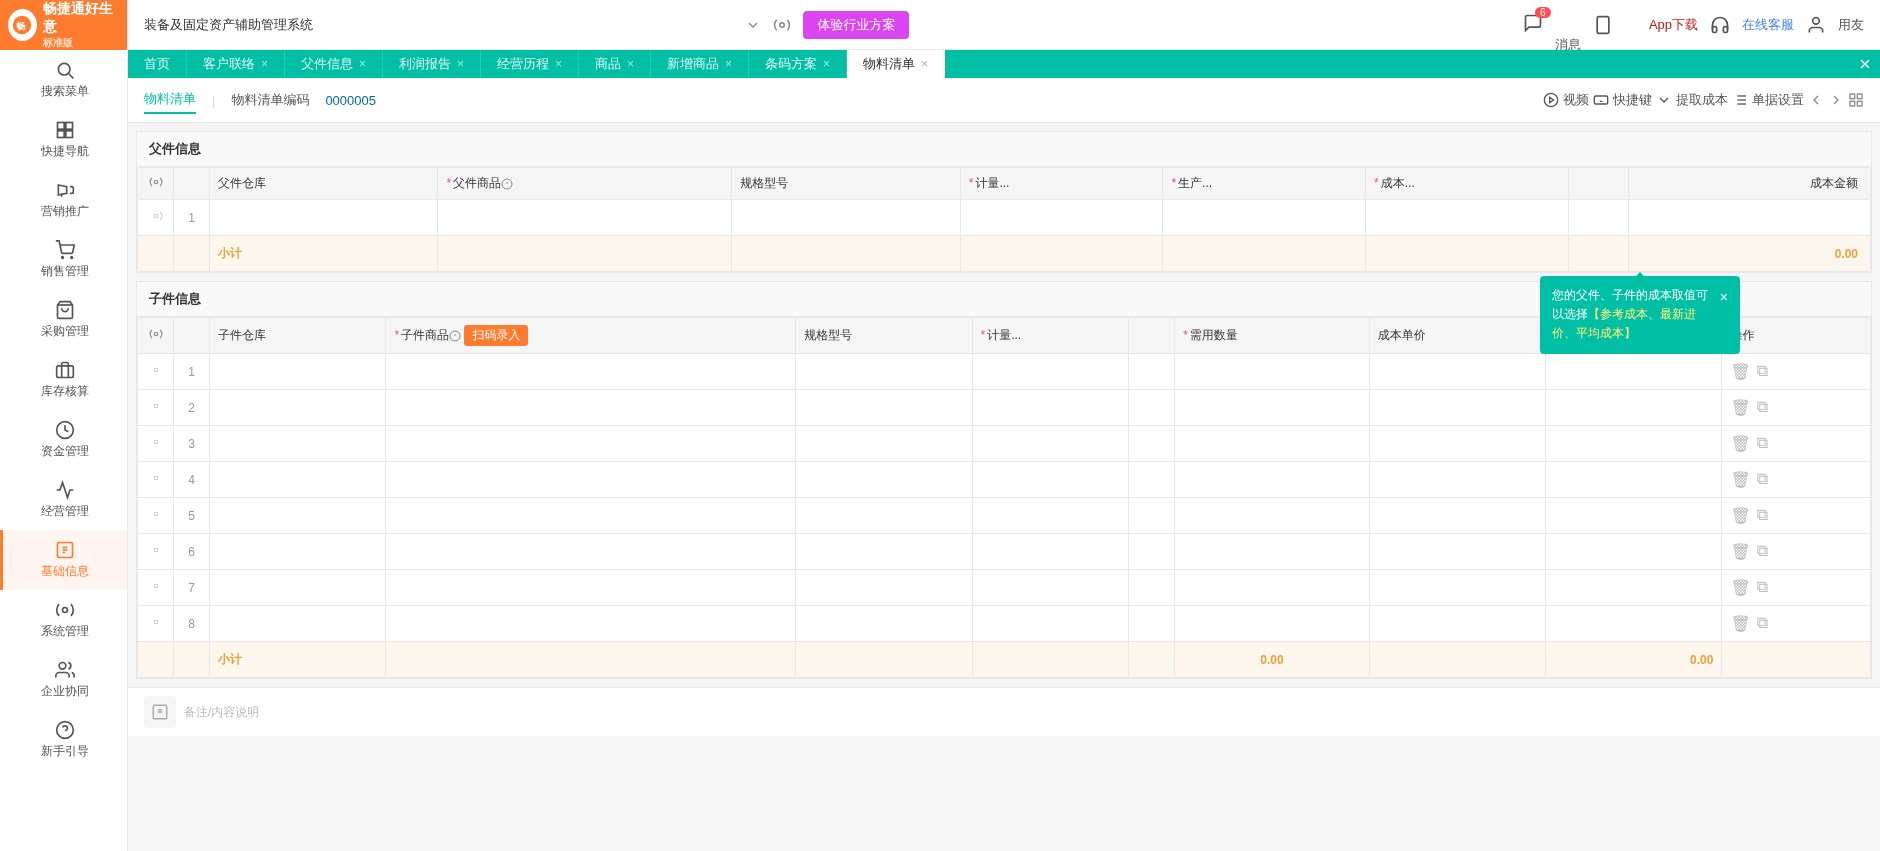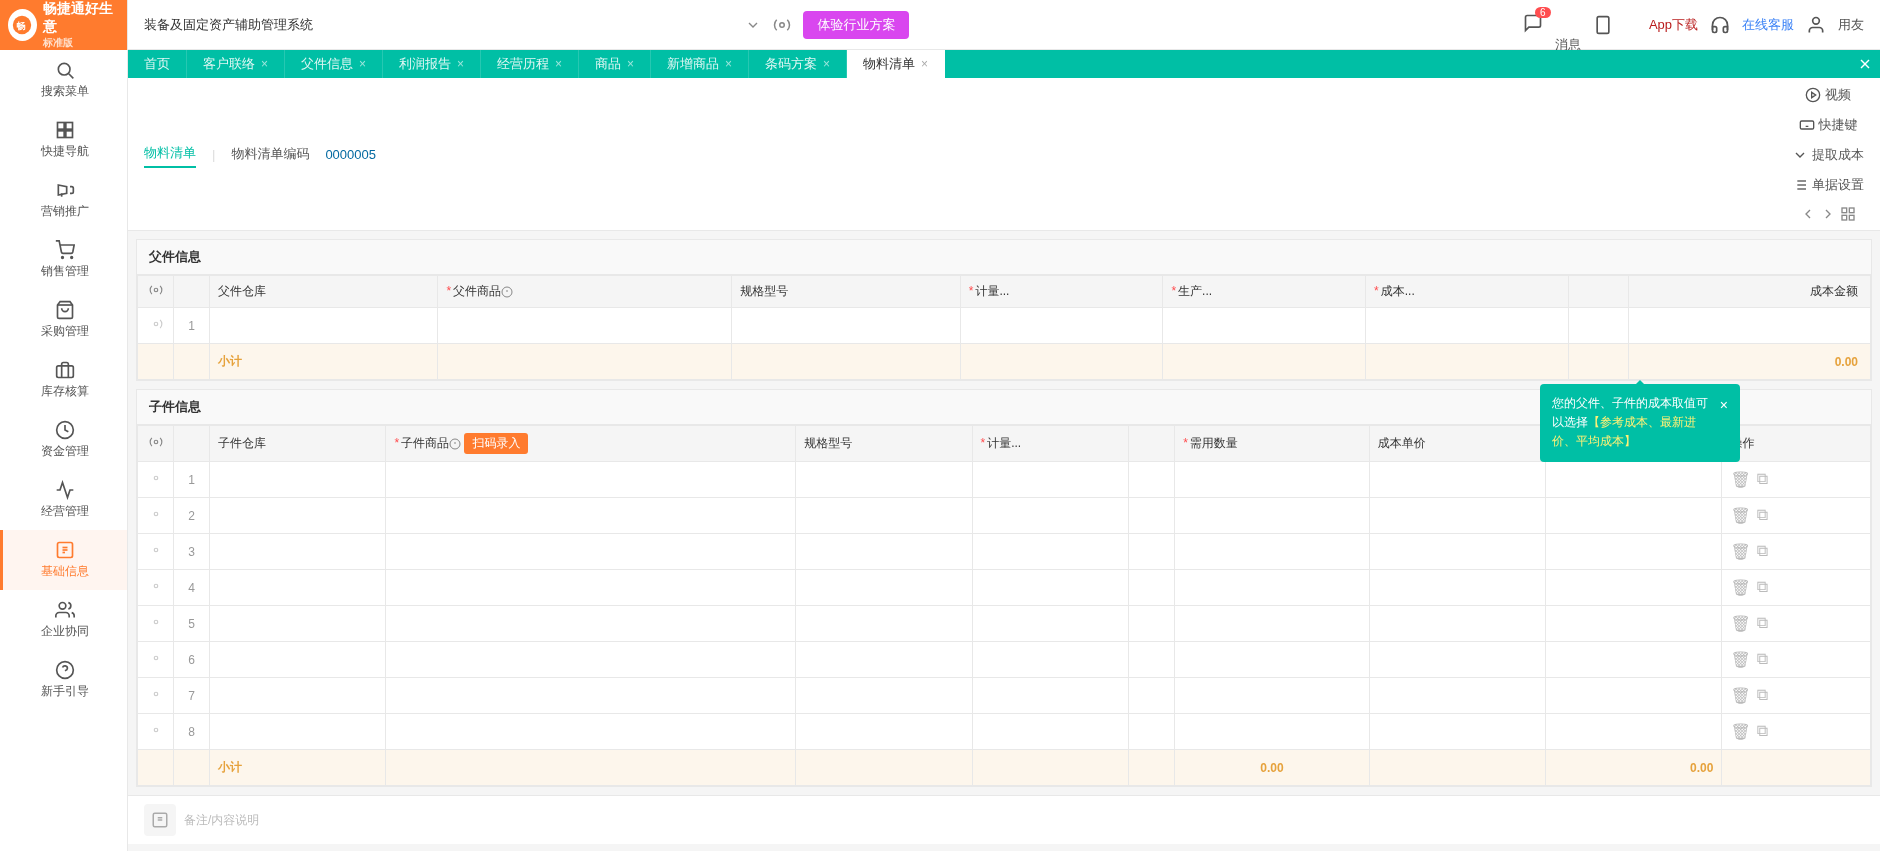--- a/index.html
+++ b/index.html
@@ -37,21 +37,21 @@
     .content { flex: 1; overflow-y: auto; background: #f5f5f5; padding: 0; }
 
     
     .page-header { background: #fff; padding: 8px 16px; display: flex; align-items: center; gap: 16px; border-bottom: 1px solid #e8e8e8; }
     .page-header-tab { color: #555; font-size: 13px; cursor: pointer; padding: 4px 0; }
     .page-header-tab.active { color: #00bfa5; border-bottom: 2px solid #00bfa5; }
     .page-header-divider { color: #ddd; }
     .breadcrumb-num { color: #0369a1; font-size: 13px; }
 
     
-    .toolbar { background: #fff; padding: 6px 16px; display: flex; align-items: center; justify-content: flex-end; gap: 12px; border-bottom: 1px solid #e8e8e8; flex-direction: column; }
+    .toolbar { background: #fff; padding: 6px 16px; display: flex; align-items: center; justify-content: flex-end; gap: 4px; border-bottom: 1px solid #e8e8e8; }
     .toolbar-btn { display: flex; align-items: center; gap: 4px; color: #555; font-size: 13px; cursor: pointer; }
     .toolbar-btn svg { width: 16px; height: 16px; }
 
     
     .section { background: #fff; margin: 8px; border: 1px solid #e8e8e8; }
     .section-title { padding: 8px 12px; font-size: 13px; font-weight: bold; color: #333; background: #f9f9f9; border-bottom: 1px solid #e8e8e8; }
 
     
     .table-wrap { overflow-x: auto; }
     table { width: 100%; border-collapse: collapse; font-size: 12px; }
@@ -157,20 +157,27 @@
       <span>经营管理</span>
     </div>
     <div class="sidebar-item active">
       <svg viewBox="0 0 24 24" fill="none" stroke="currentColor" stroke-width="2">
           <rect x="3" y="3" width="18" height="18" rx="2"></rect>
           <line x1="9" y1="9" x2="15" y2="9"></line>
           <line x1="9" y1="12" x2="15" y2="12"></line>
           <line x1="9" y1="15" x2="12" y2="15"></line>
         </svg>
       <span>基础信息</span>
+    </div>
+    <div class="sidebar-item">
+      <svg viewBox="0 0 24 24" fill="none" stroke="currentColor" stroke-width="2">
+          <circle cx="12" cy="12" r="3"></circle>
+          <path d="M19.07 4.93a10 10 0 010 14.14M4.93 4.93a10 10 0 000 14.14"></path>
+        </svg>
+      <span>系统管理</span>
     </div>
     <div class="sidebar-item">
       <svg viewBox="0 0 24 24" fill="none" stroke="currentColor" stroke-width="2">
           <path d="M17 21v-2a4 4 0 00-4-4H5a4 4 0 00-4 4v2"></path>
           <circle cx="9" cy="7" r="4"></circle>
           <path d="M23 21v-2a4 4 0 00-3-3.87"></path>
           <path d="M16 3.13a4 4 0 010 7.75"></path>
         </svg>
       <span>企业协同</span>
     </div>

